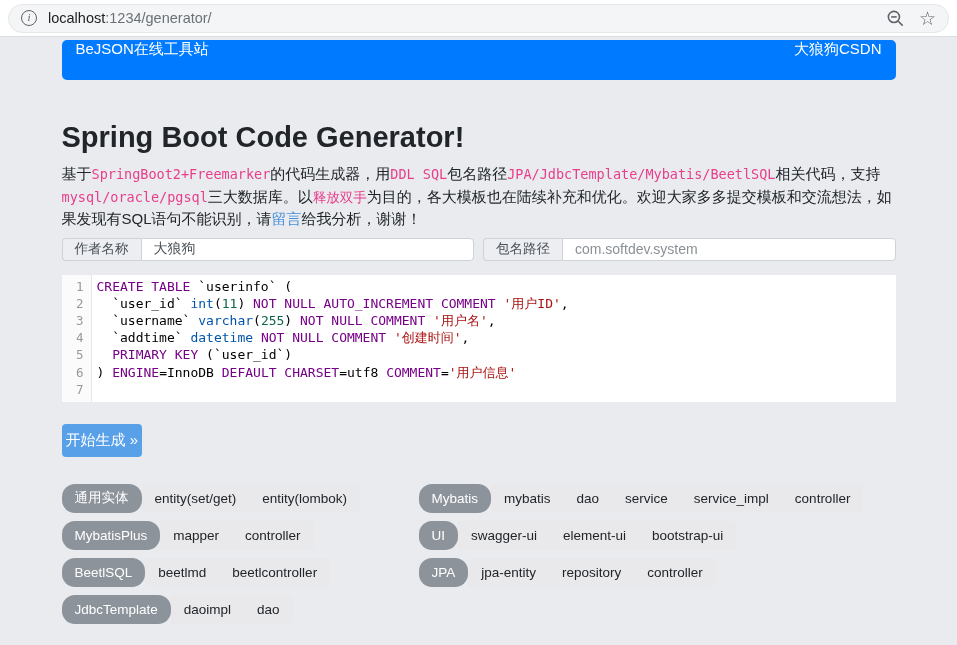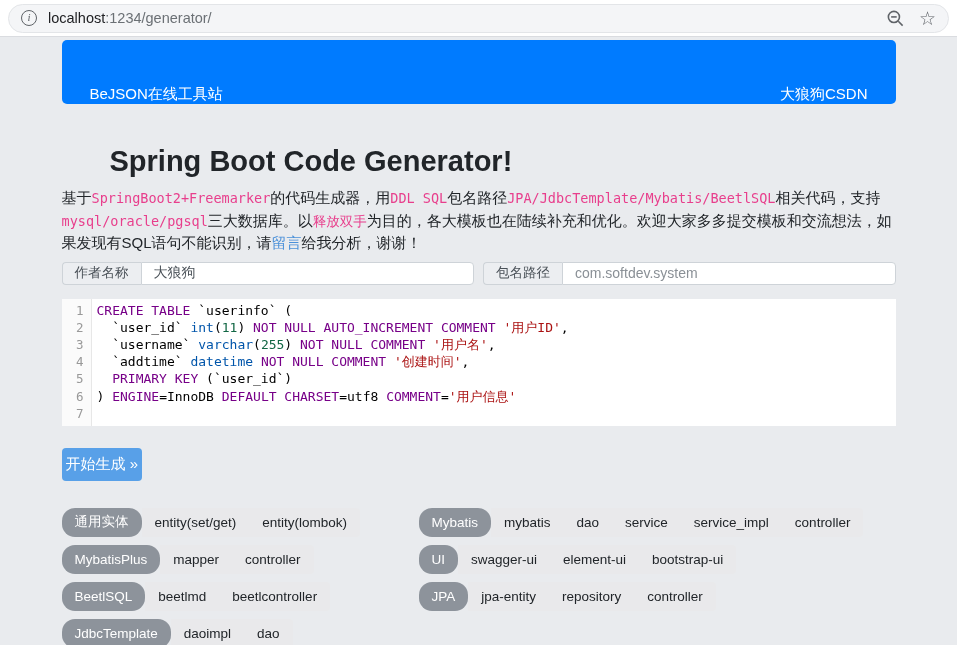--- a/index.html
+++ b/index.html
@@ -17,25 +17,25 @@
   .url-text { font-size:14.5px; color:#202124; }
   .url-text .url-rest { color:#6b7075; }
   .omni-spacer { flex:1; }
   .omni-icon { color:#5f6368; margin-left:14px; display:flex; align-items:center; }
   .star-icon { font-size:19px; color:#5f6368; }
 
   
   .page { height:608px; background:var(--page-bg,#e9ebee); padding-top:3px; }
   .container { width:834px; margin:0 auto; }
 
-  .navbar { height:64px; background:var(--navbar-bg,#007bff); border-radius:5px;
-    display:flex; align-items:flex-end; justify-content:space-between; padding:0 28px; }
+  .navbar { height:40px; background:var(--navbar-bg,#007bff); border-radius:5px;
+    display:flex; align-items:flex-start; justify-content:space-between; padding:0 14px; }
   .navbar a { color:#fff; text-decoration:none; font-size:15px; }
 
-  .page-title { margin-top:41px; font-size:29px; font-weight:700; color:#212529;margin-left:48px; }
+  .page-title { margin-top:41px; font-size:29px; font-weight:700; color:#212529; }
 
   .description { margin-top:9px; font-size:15px; line-height:21.5px; color:#212529; width:834px; }
   .description code { font-family:"DejaVu Sans Mono", monospace; font-size:13.5px;
     color:var(--code-pink,#e83e8c); }
   .description a { color:var(--link-blue,#4a90d9); text-decoration:none; }
 
   .form-row { margin-top:8px; display:flex; gap:9px; }
   .input-group { flex:1; display:flex; height:23px; }
   .input-addon { background:#eceef1; border:1px solid #ced3d8; border-right:0;
     border-radius:4px 0 0 4px; font-size:13.5px; color:#495057; display:flex;

